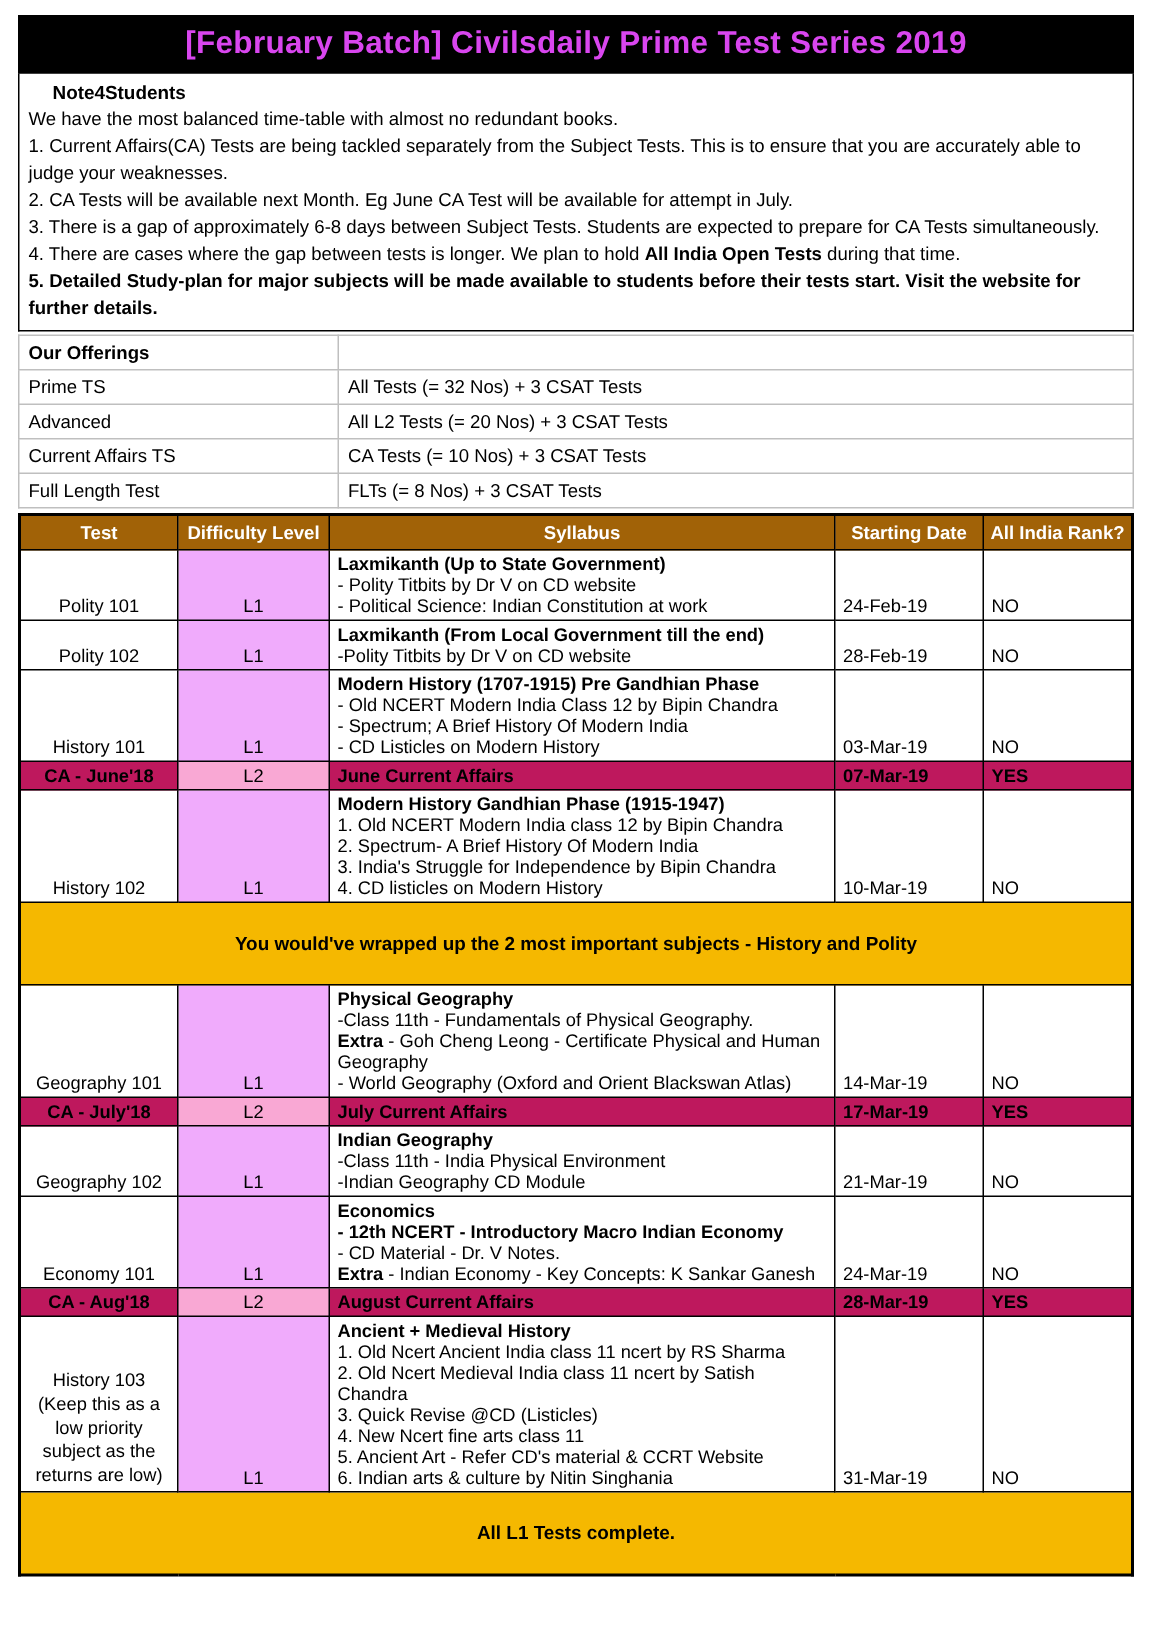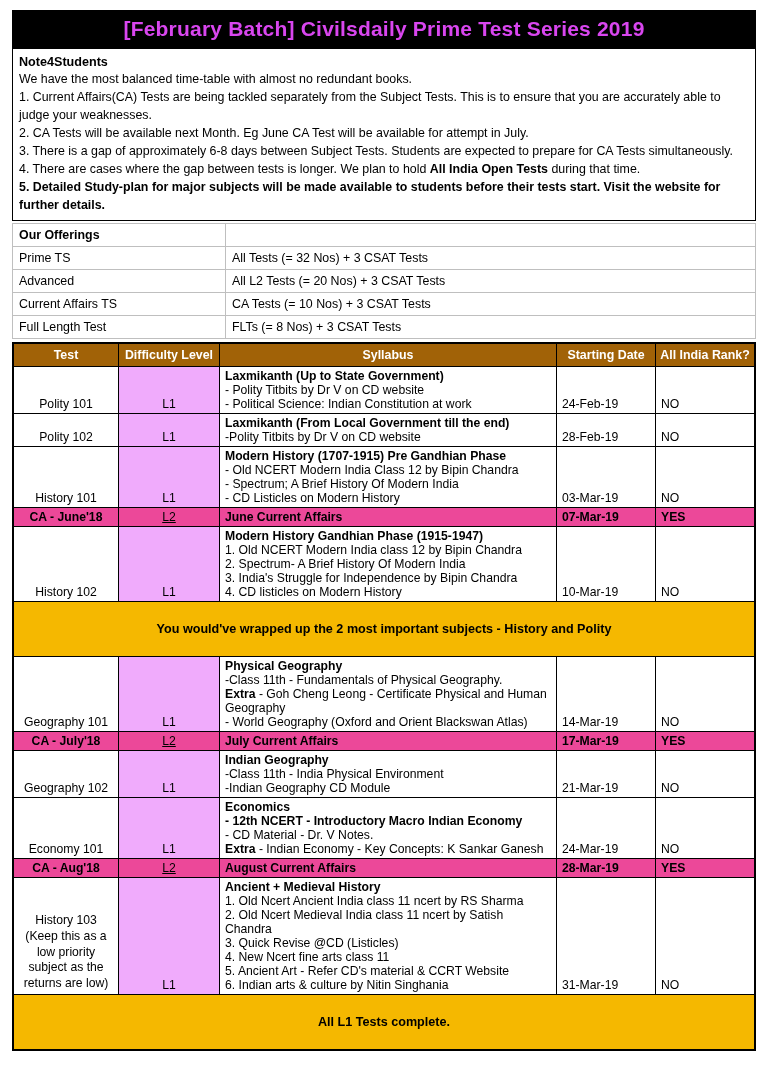--- a/index.html
+++ b/index.html
@@ -36,20 +36,21 @@
   .notes {
     border: 1px solid #000000;
     border-top: none;
     padding: 4px 6px 5px 6px;
     font-size: 12.4px;
     line-height: 1.45;
   }
   .notes .note-head {
     font-weight: bold;
     font-size: 12.6px;
+    margin-left: 16px;
   }
   .notes p {
     margin: 0;
   }
   .notes .bold {
     font-weight: bold;
   }
   .notes .strong-line {
     font-weight: bold;
   }
@@ -97,22 +98,22 @@
   .c-diff   { width: 94px;  text-align: center; }
   .c-syl    { width: auto;  text-align: left; }
   .c-date   { width: 92px;  text-align: left; }
   .c-rank   { width: 92px;  text-align: left; }
 
   .schedule td.c-test { vertical-align: bottom; }
   .schedule td.c-diff { vertical-align: bottom; font-weight: normal; }
 
   .lvl-l1 { background: #f0abfc; }
   .lvl-l2 { background: #fbe2a8; }
-  .row-ca td { background: #ec4899; font-weight: bold; }
-  .row-ca td.c-diff { background: #ec4899; text-decoration: underline; }
+  .row-ca td { background: #be185d; font-weight: bold; }
+  .row-ca td.c-diff { background: #f9a8d4; }
   .row-ca td.c-test { font-weight: bold; }
 
   .syl-title { font-weight: bold; }
   .syl-line  { font-weight: normal; }
   .syl-line .bold { font-weight: bold; }
 
   .banner-row td {
     background: #f5b800;
     text-align: center;
     font-weight: bold;

